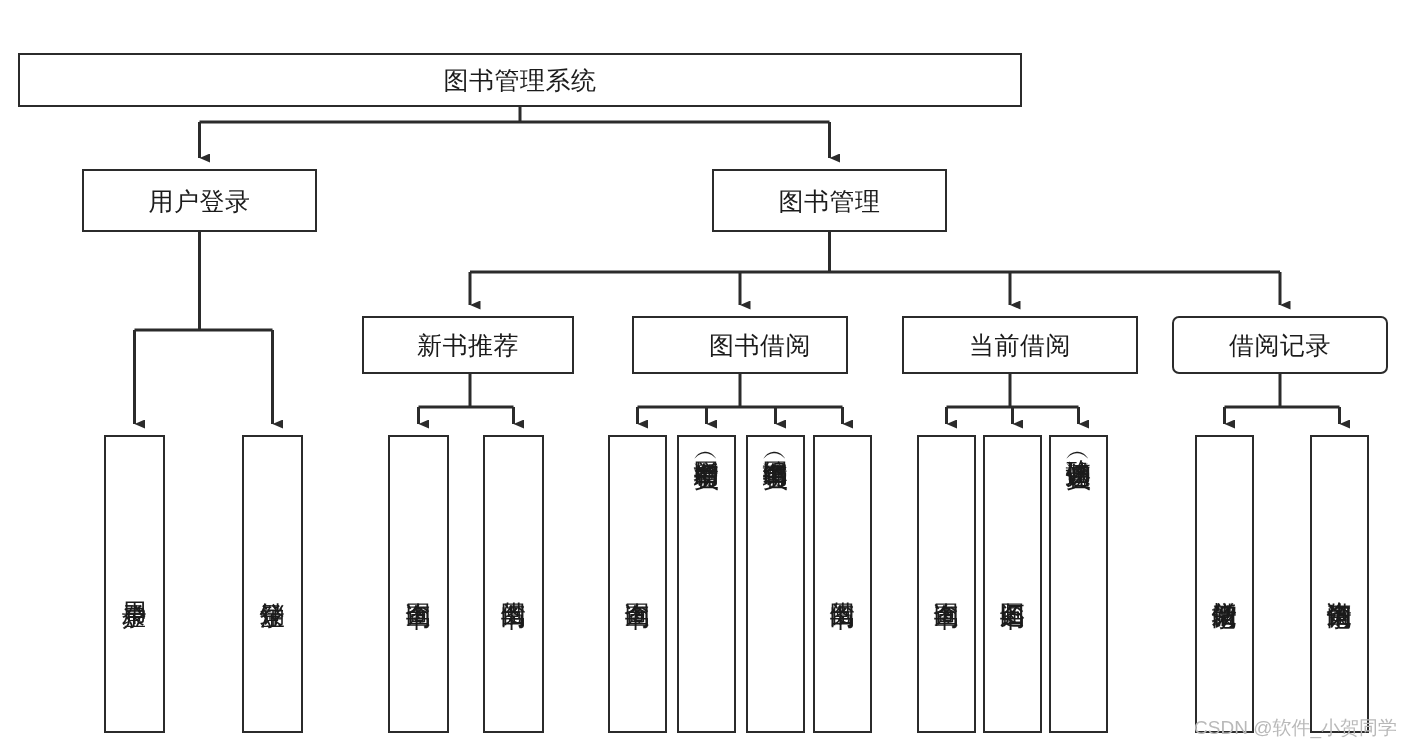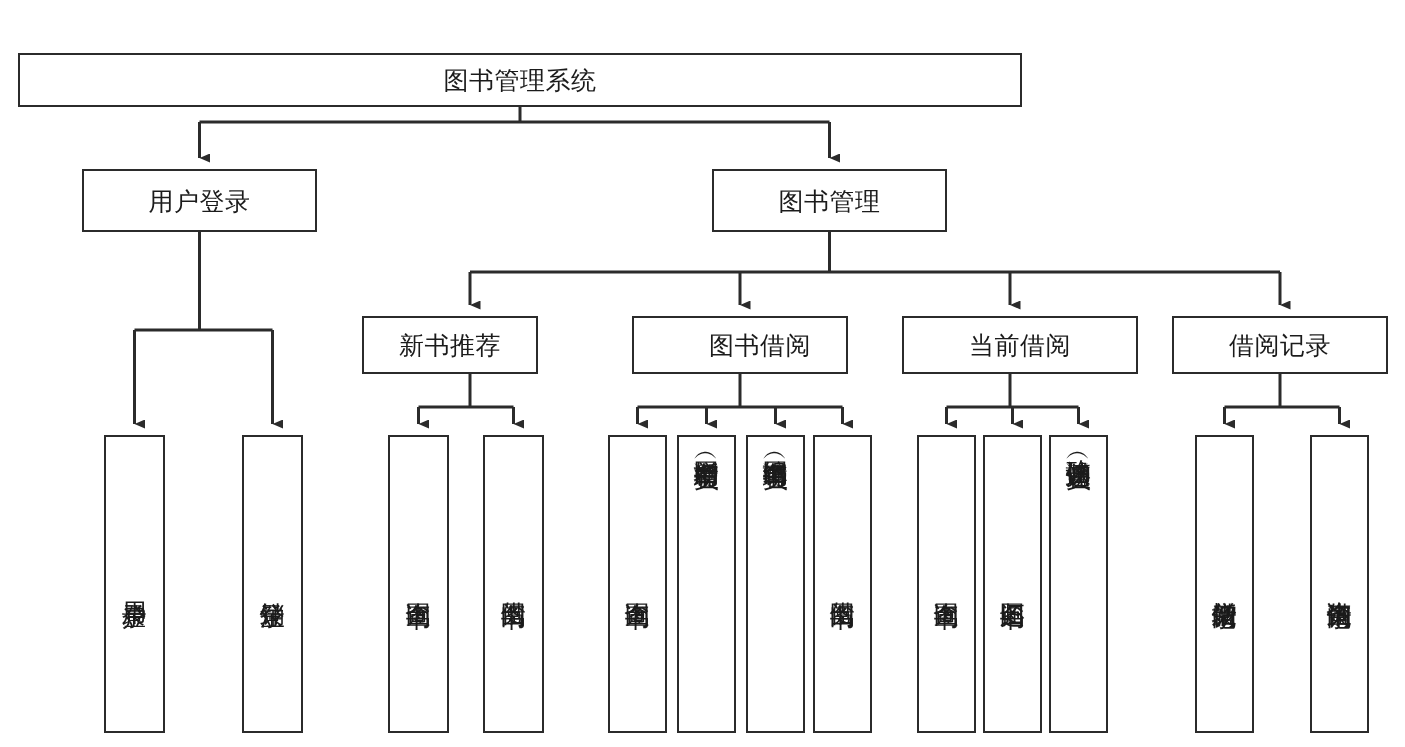--- a/index.html
+++ b/index.html
@@ -124,30 +124,30 @@
   <div id="nodes-layer">
       <div class="node-box" style="left: 18px; top: 13px; width: 1004px; height: 54px; margin-top: 40px;">
         <span class="node-label">图书管理系统</span>
       </div>
       <div class="node-box" style="left: 82px; top: 169px; width: 235px; height: 63px;">
         <span class="node-label">用户登录</span>
       </div>
       <div class="node-box" style="left: 712px; top: 169px; width: 235px; height: 63px; text-align: right;">
         <span class="node-label">图书管理</span>
       </div>
-      <div class="node-box" style="left: 362px; top: 316px; width: 176px; height: 58px;">
+      <div class="node-box" style="left: 362px; top: 316px; width: 212px; height: 58px;">
         <span class="node-label">新书推荐</span>
       </div>
       <div class="node-box" style="left: 632px; top: 316px; width: 216px; height: 58px; padding-left: 40px;">
         <span class="node-label">图书借阅</span>
       </div>
       <div class="node-box" style="left: 902px; top: 316px; width: 236px; height: 58px;">
         <span class="node-label">当前借阅</span>
       </div>
-      <div class="node-box" style="left: 1172px; top: 316px; width: 216px; height: 58px;">
+      <div class="node-box" style="left: 1172px; top: 316px; width: 216px; height: 58px; border-radius: 7px;">
         <span class="node-label">借阅记录</span>
       </div>
       <div class="node-box vertical centered" style="left: 104px; top: 435px; width: 61px; height: 298px;">
         <span class="node-label">用户登录</span>
       </div>
       <div class="node-box vertical centered" style="left: 242px; top: 435px; width: 61px; height: 298px;">
         <span class="node-label">注销登录</span>
       </div>
       <div class="node-box vertical centered" style="left: 388px; top: 435px; width: 61px; height: 298px;">
         <span class="node-label">查询图书</span>
@@ -177,13 +177,14 @@
         <span class="node-label">确认归还（管理员）</span>
       </div>
       <div class="node-box vertical centered" style="left: 1195px; top: 435px; width: 59px; height: 298px;">
         <span class="node-label">新增借阅记录</span>
       </div>
       <div class="node-box vertical centered" style="left: 1310px; top: 435px; width: 59px; height: 298px;">
         <span class="node-label">查询借阅记录</span>
       </div>
     </div>
 
+  <div id="watermark">CSDN @软件_小贺同学</div>
 </div>
 
 </body></html>

